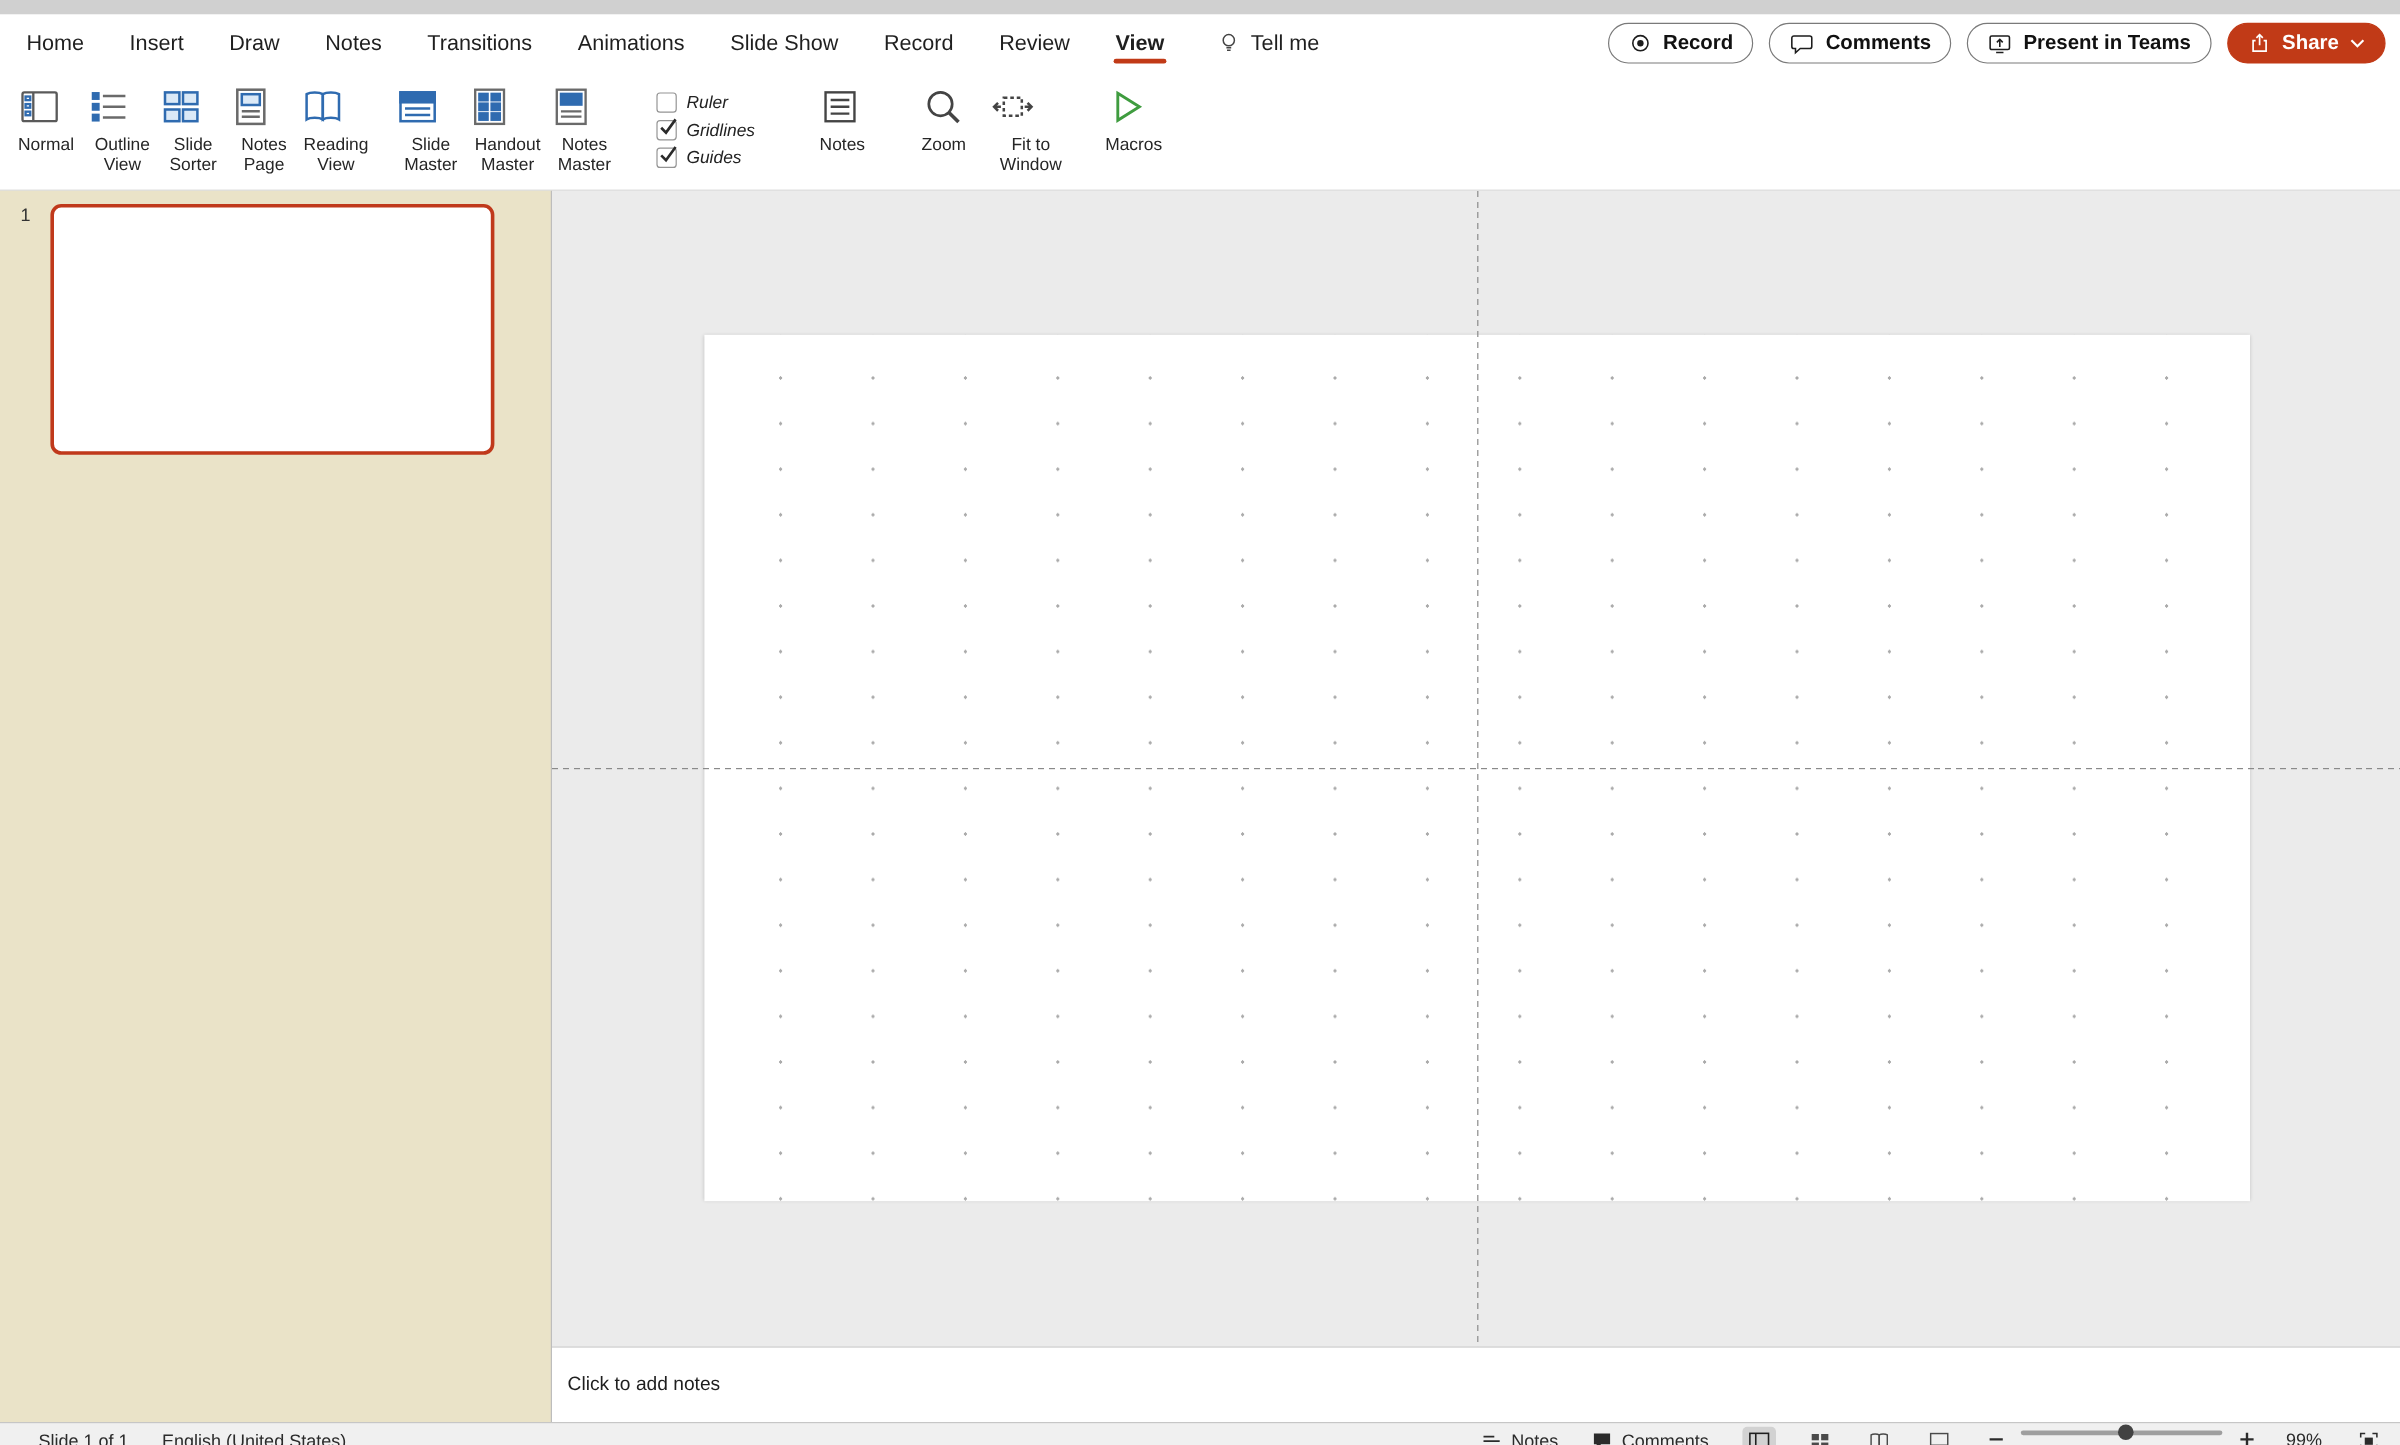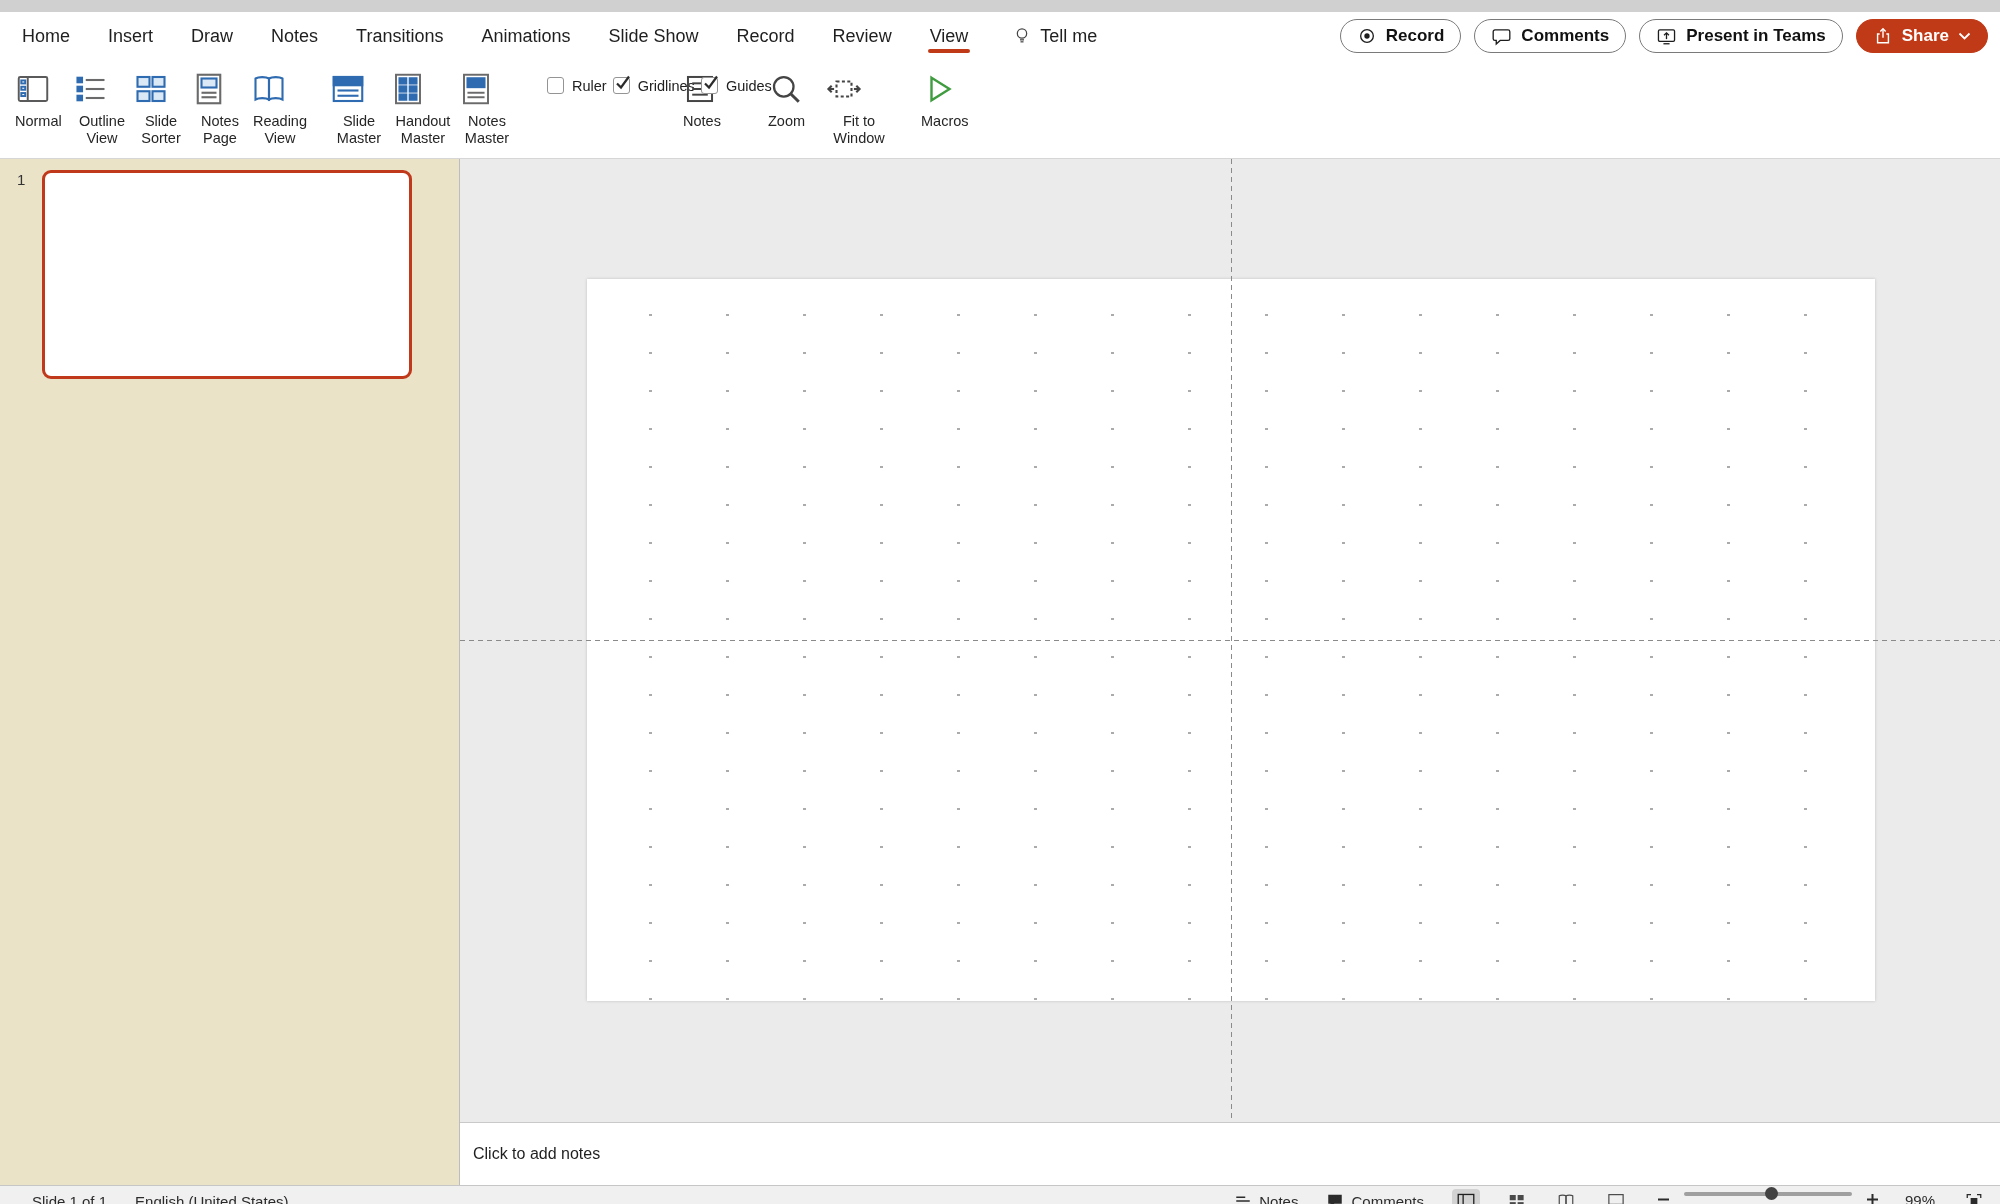--- a/index.html
+++ b/index.html
@@ -6,37 +6,37 @@
   html,body { background:#d0d0d0; }
   .app{
     width:2000px;height:1204px;position:relative;background:#fff;overflow:hidden;
     font-family:"Liberation Sans","DejaVu Sans",sans-serif;color:#1e1e1e;margin-top:12px;
   }
   
   .menubar{height:48px;display:flex;align-items:center;justify-content:space-between;
     padding:0 12px 0 22px;background:#fff;}
   .tabs{display:flex;align-items:center;gap:38px;height:100%;}
   .tab{font-size:18px;height:48px;line-height:48px;position:relative;cursor:default;color:#1f1f1f;white-space:nowrap;}
-  .tab.active{font-weight:400;}
+  .tab.active{font-weight:700;}
   .tab .underline{position:absolute;left:-2px;right:-2px;bottom:7px;height:4px;border-radius:2px;background:#C13A17;}
   .tellme{display:flex;align-items:center;gap:8px;font-size:18px;color:#1f1f1f;margin-left:6px;white-space:nowrap;}
   .topright{display:flex;gap:13px;align-items:center;}
   button{font:inherit;background:none;border:none;cursor:pointer;}
   .pill{display:inline-flex;align-items:center;gap:9px;height:34px;padding:0 16px;
     border:1px solid #7a7a7a;border-radius:17px;background:#fff;font-size:17px;font-weight:600;color:#111;white-space:nowrap;}
   .pill.share{color:#fff;border-color:#C13A17;background:#C13A17;}
   
   .ribbon{height:99px;display:flex;align-items:flex-start;padding:5px 0 0 14px;
     border-bottom:1px solid #d6d6d6;background:#fff;}
   .rbtn{display:flex;flex-direction:column;align-items:flex-start;width:58px;margin:0 1px;cursor:default;}
   .rbtn .ric{height:48px;display:flex;align-items:center;justify-content:center;}
   .rlabel{font-size:14.5px;line-height:17px;text-align:center;color:#262626;}
   .w64{width:66px;} .w56{width:56px;}
   .gap-l{margin-left:20px;} .gap-xl{margin-left:28px;}
-  .checkgroup{display:flex;flex-direction:row;gap:6px;margin:12px 0 0 30px;width:108px;}
+  .checkgroup{display:flex;flex-direction:column;gap:6px;margin:12px 0 0 30px;width:108px;font-style:italic;}
   .checkrow{display:flex;align-items:center;gap:8px;font-size:14.5px;color:#222;cursor:default;}
   .cb{width:17px;height:17px;border:1.5px solid #949494;border-radius:3px;background:#fff;position:relative;flex:none;}
   .cb svg{position:absolute;left:0px;top:-4px;display:none;}
   .cb.checked svg{display:block;}
   
   .bodyrow{display:flex;height:1026px;}
   .thumbpanel{width:460px;background:#EAE3C8;position:relative;border-right:1px solid #bdbdbd;flex:none;}
   .slidenum{position:absolute;left:17px;top:12px;font-size:15px;color:#333;}
   .thumb{position:absolute;left:42px;top:11px;width:370px;height:209px;background:#fff;
     border:3.5px solid #C0391B;border-radius:9px;}

